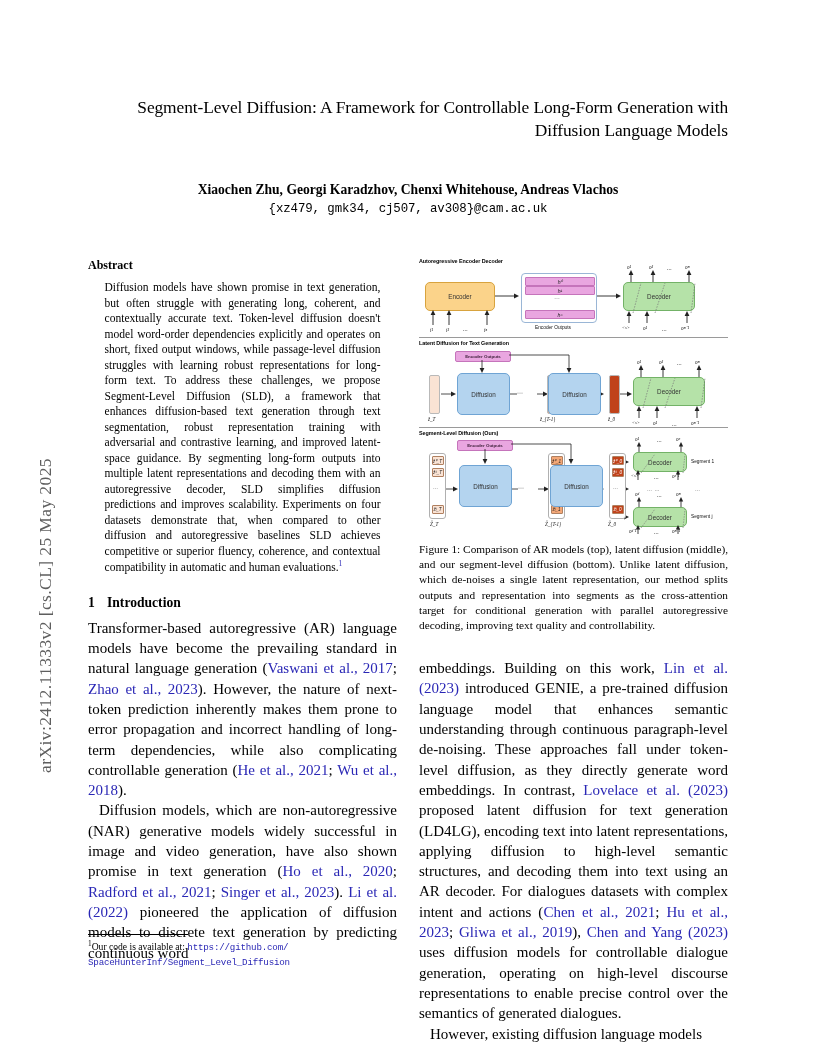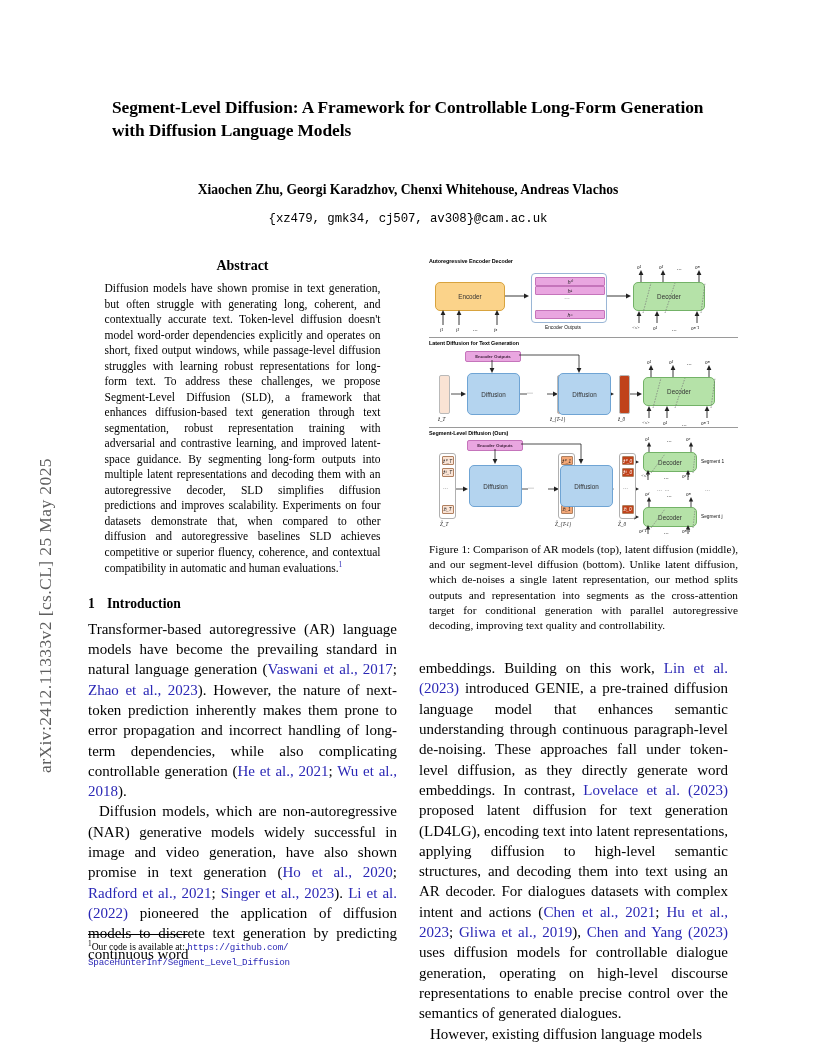--- a/index.html
+++ b/index.html
@@ -37,41 +37,41 @@
     position: absolute;
     left: 88px;
     top: 0;
     width: 640px;
     height: 1056px;
   }
 
   
   #title {
     margin-top: 96px;
-    text-align: left;
+    text-align: right;
     font-size: 17.4px;
-    font-weight: bold;
+    font-weight: normal;
     line-height: 1.33;
     letter-spacing: -0.1px;
     margin-left: 24px;
   }
   #authors {
     margin-top: 39px;
     text-align: center;
     font-size: 13.6px;
     font-weight: bold;
     line-height: 1.3;
   }
   #affiliation {
     margin-top: 4px;
     text-align: center;
     font-size: 13.2px;
   }
   #emails {
-    margin-top: 13px;
+    margin-top: 3px;
     text-align: center;
     font-size: 12.4px;
     font-family: "Liberation Mono", monospace;
     letter-spacing: -0.1px;
   }
 
   
   #columns {
     position: absolute;
     top: 258px;
@@ -81,22 +81,22 @@
   }
   .col {
     position: absolute;
     top: 0;
     width: 309px;
   }
   #col-left  { left: 0; }
   #col-right { left: 331px; }
 
   .abstract-head {
-    text-align: center;
-    font-size: 14px;
+    text-align: left;
+    font-size: 12px;
     font-weight: bold;
     margin: 0 0 7px 0;
   }
   .abstract-body {
     width: 276px;
     margin: 0 auto;
     font-size: 11.55px;
     line-height: 1.345;
     text-align: justify;
     text-justify: inter-word;
@@ -142,21 +142,21 @@
   .mono-link {
     font-family: "Liberation Mono", monospace;
     color: #2a27b5;
     font-size: 9.2px;
     letter-spacing: -0.2px;
   }
 
   
   #figure {
     position: absolute;
-    left: 341px;
+    left: 331px;
     top: 0;
     width: 309px;
   }
   .fig-caption {
     margin-top: 8px;
     font-size: 11.3px;
     line-height: 1.345;
     text-align: justify;
   }
 

